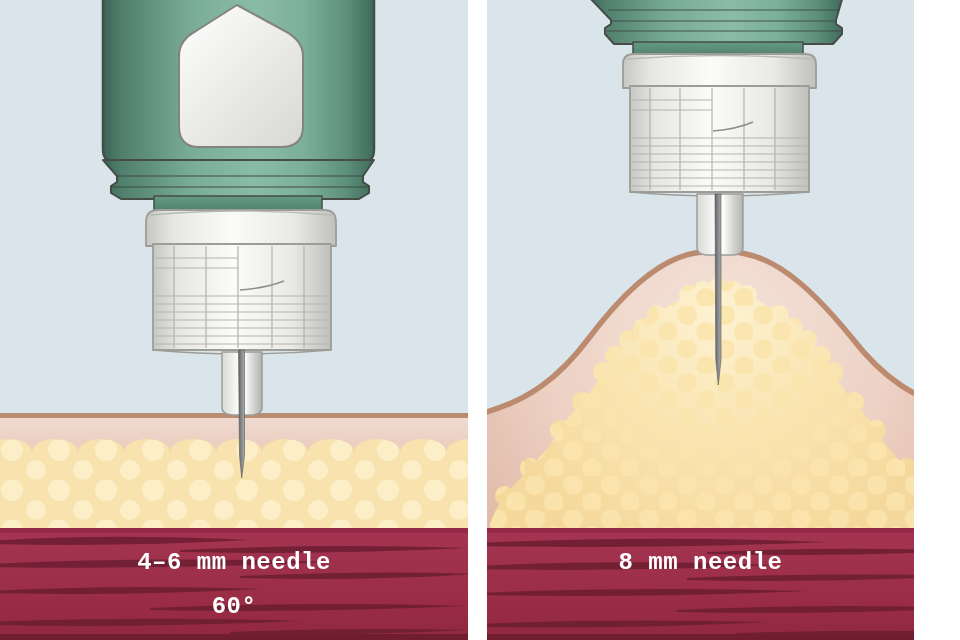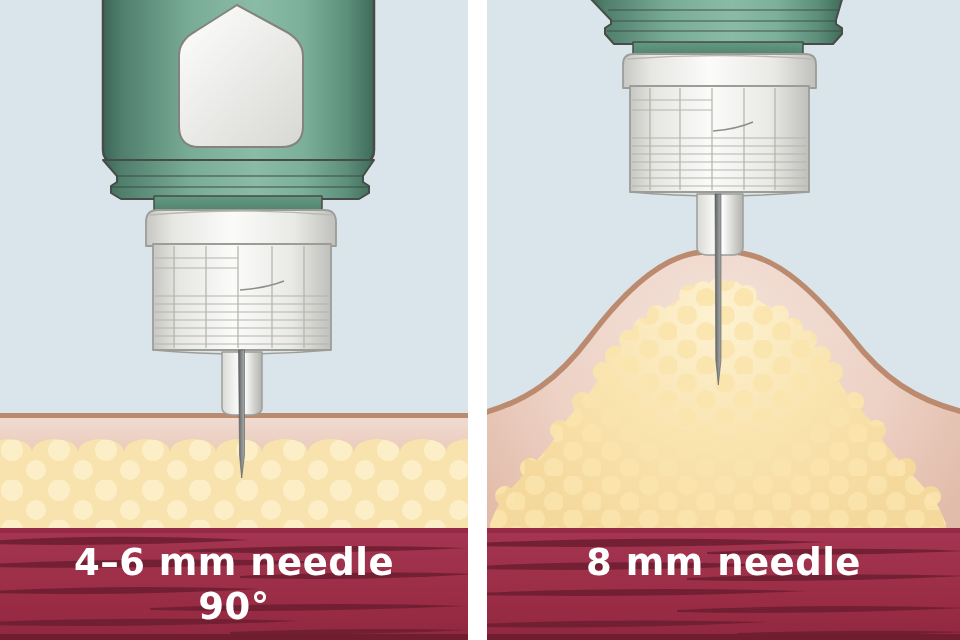--- a/index.html
+++ b/index.html
@@ -3,28 +3,28 @@
 <meta charset="utf-8">
 <style>
   html,body{margin:0;padding:0;}
   body{
     width:960px;height:640px;overflow:hidden;position:relative;
     background:var(--c-divider,#fff);
     font-family:"DejaVu Sans","Liberation Sans",sans-serif;
   }
   .panel{position:absolute;top:0;height:640px;overflow:hidden;}
   .panel-left{left:0;width:468px;}
-  .panel-right{left:487px;width:473px;}
+  .panel-right{left:487px;width:427px;}
   .divider{position:absolute;top:0;left:468px;width:19px;height:640px;background:var(--c-divider,#fff);}
   .panel svg{position:absolute;top:0;left:0;display:block;}
   .caption{
     position:absolute;left:0;top:541px;width:100%;
     text-align:center;color:var(--c-caption,#fff);
-    font-size:37px;font-weight:bold;line-height:44px;
-    letter-spacing:0.5px;z-index:5;
+    font-size:24px;font-weight:bold;line-height:44px;
+    letter-spacing:0.5px;z-index:5;font-family:Liberation Mono, monospace;
   }
   .caption div{white-space:nowrap;}
 </style>
 </head>
 <body>
 
 <div class="panel panel-left">
   <svg width="468" height="640" viewBox="0 0 468 640">
     <defs>
       <linearGradient id="penBodyL" x1="0" y1="0" x2="1" y2="0">
@@ -127,21 +127,21 @@
         <path d="M153,350 Q242,358 331,350" stroke="#9d9d98" stroke-width="1.5" fill="none"></path>
         <path d="M222,352 H262 V408 Q262,414 252,415 L232,415 Q222,414 222,408 Z" fill="url(#postL)" stroke="#9d9d99" stroke-width="1.5"></path>
       </g>
 
       <path d="M238.5,350 H244.5 V455 L241.7,478 L239.5,455 Z" fill="url(#needleL)" stroke="#55585a" stroke-width="0.6"></path>
     </g>
   </svg>
 
   <div class="caption">
     <div>4–6 mm needle</div>
-    <div>90°</div>
+    <div>60°</div>
   </div>
 </div>
 
 <div class="divider"></div>
 
 <div class="panel panel-right">
   <svg width="473" height="640" viewBox="0 0 473 640">
     <defs>
       <linearGradient id="penBodyR" x1="0" y1="0" x2="1" y2="0">
         <stop offset="0" stop-color="#3c6557"></stop>

